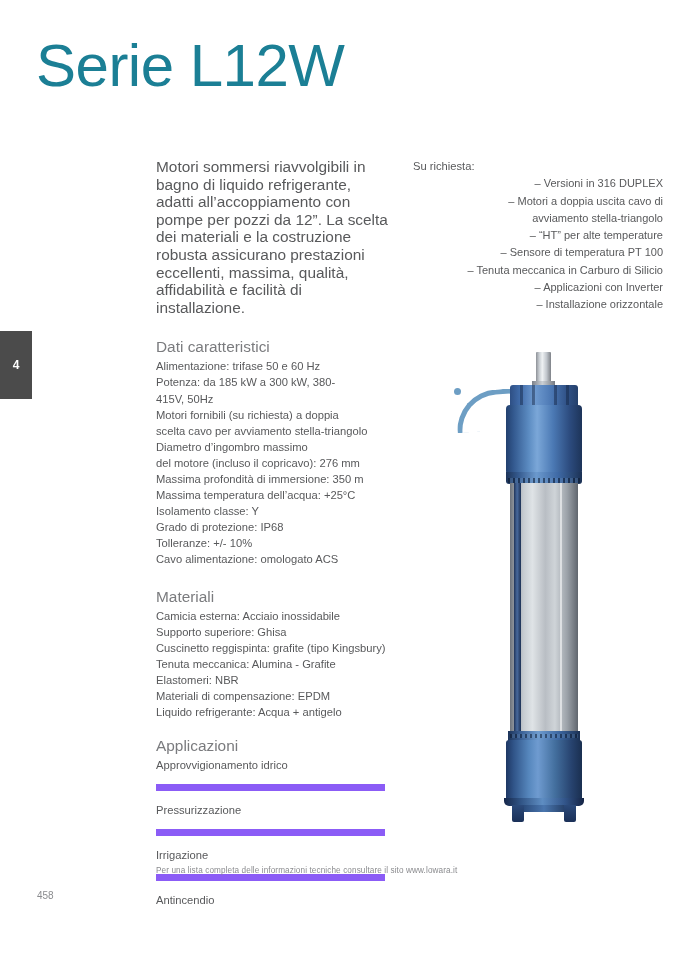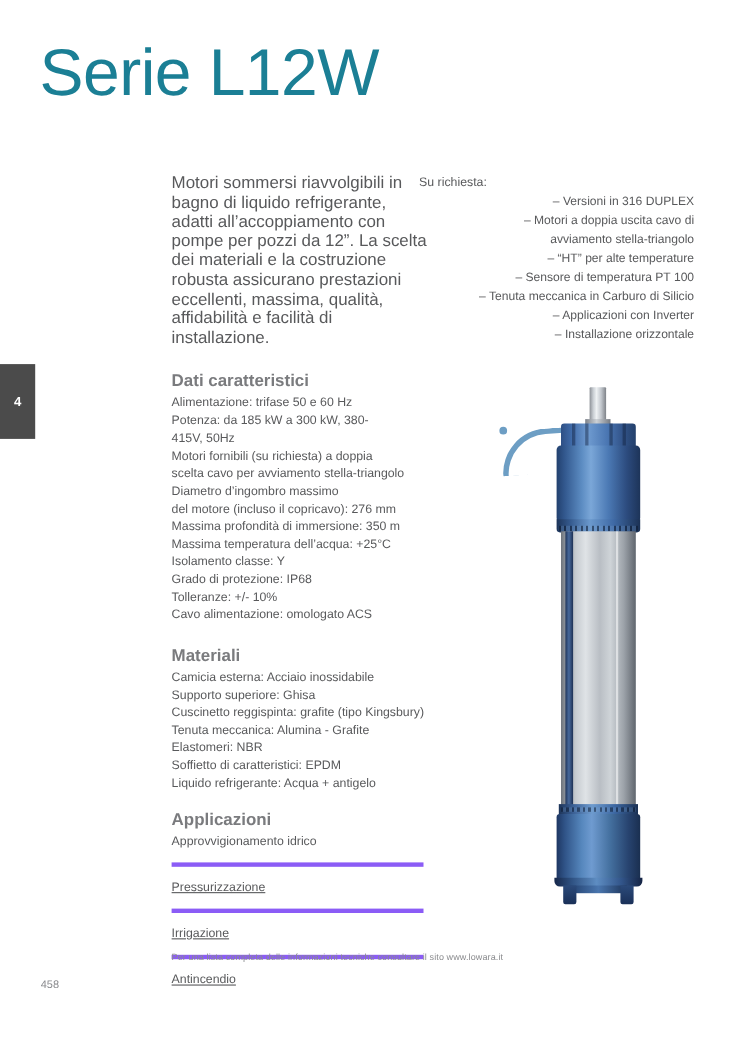--- a/index.html
+++ b/index.html
@@ -48,38 +48,38 @@
 
   
   #col-left {
     position: absolute;
     left: 156px;
     top: 158px;
     width: 232px;
   }
   #col-right {
     position: absolute;
-    left: 381px;
+    left: 413px;
     top: 158px;
     width: 250px;
   }
 
   .intro {
     font-size: 15.4px;
     line-height: 17.6px;
     color: #58595b;
     margin: 0 0 22px 0;
     font-weight: 400;
   }
 
   .section-heading {
     font-size: 15.4px;
     line-height: 18px;
     color: #7a7b7e;
-    font-weight: 700;
+    font-weight: 400;
     margin: 0 0 2px 0;
   }
 
   .spec-list {
     list-style: none;
     margin: 0;
     padding: 0;
   }
   .spec-list li {
     font-size: 11.2px;
@@ -116,23 +116,22 @@
     padding: 0;
     width: 229px;
   }
   #applications-list li {
     font-size: 11.2px;
     line-height: 16px;
     color: #58595b;
     padding: 0 0 11px 0;
   }
   #applications-list li + li {
-    border-top: 4px solid #8b5cf6;
+    border-top: 7px solid #8b5cf6;
     padding-top: 11px;
-    text-decoration: underline;
   }
 
   
   #footer-note {
     position: absolute;
     left: 156px;
     top: 866px;
     font-size: 8.2px;
     color: #8a8b8e;
     letter-spacing: 0.1px;
@@ -295,21 +294,21 @@
 
   <div class="block-gap"></div>
 
   <h2 class="section-heading">Materiali</h2>
   <ul class="spec-list">
     <li>Camicia esterna: Acciaio inossidabile</li>
     <li>Supporto superiore: Ghisa</li>
     <li>Cuscinetto reggispinta: grafite (tipo Kingsbury)</li>
     <li>Tenuta meccanica: Alumina - Grafite</li>
     <li>Elastomeri: NBR</li>
-    <li>Soffietto di caratteristici: EPDM</li>
+    <li>Materiali di compensazione: EPDM</li>
     <li>Liquido refrigerante: Acqua + antigelo</li>
   </ul>
 
   <div class="block-gap-sm"></div>
 
   <h2 class="section-heading">Applicazioni</h2>
   <ul id="applications-list">
     <li>Approvvigionamento idrico</li>
     <li>Pressurizzazione</li>
     <li>Irrigazione</li>

